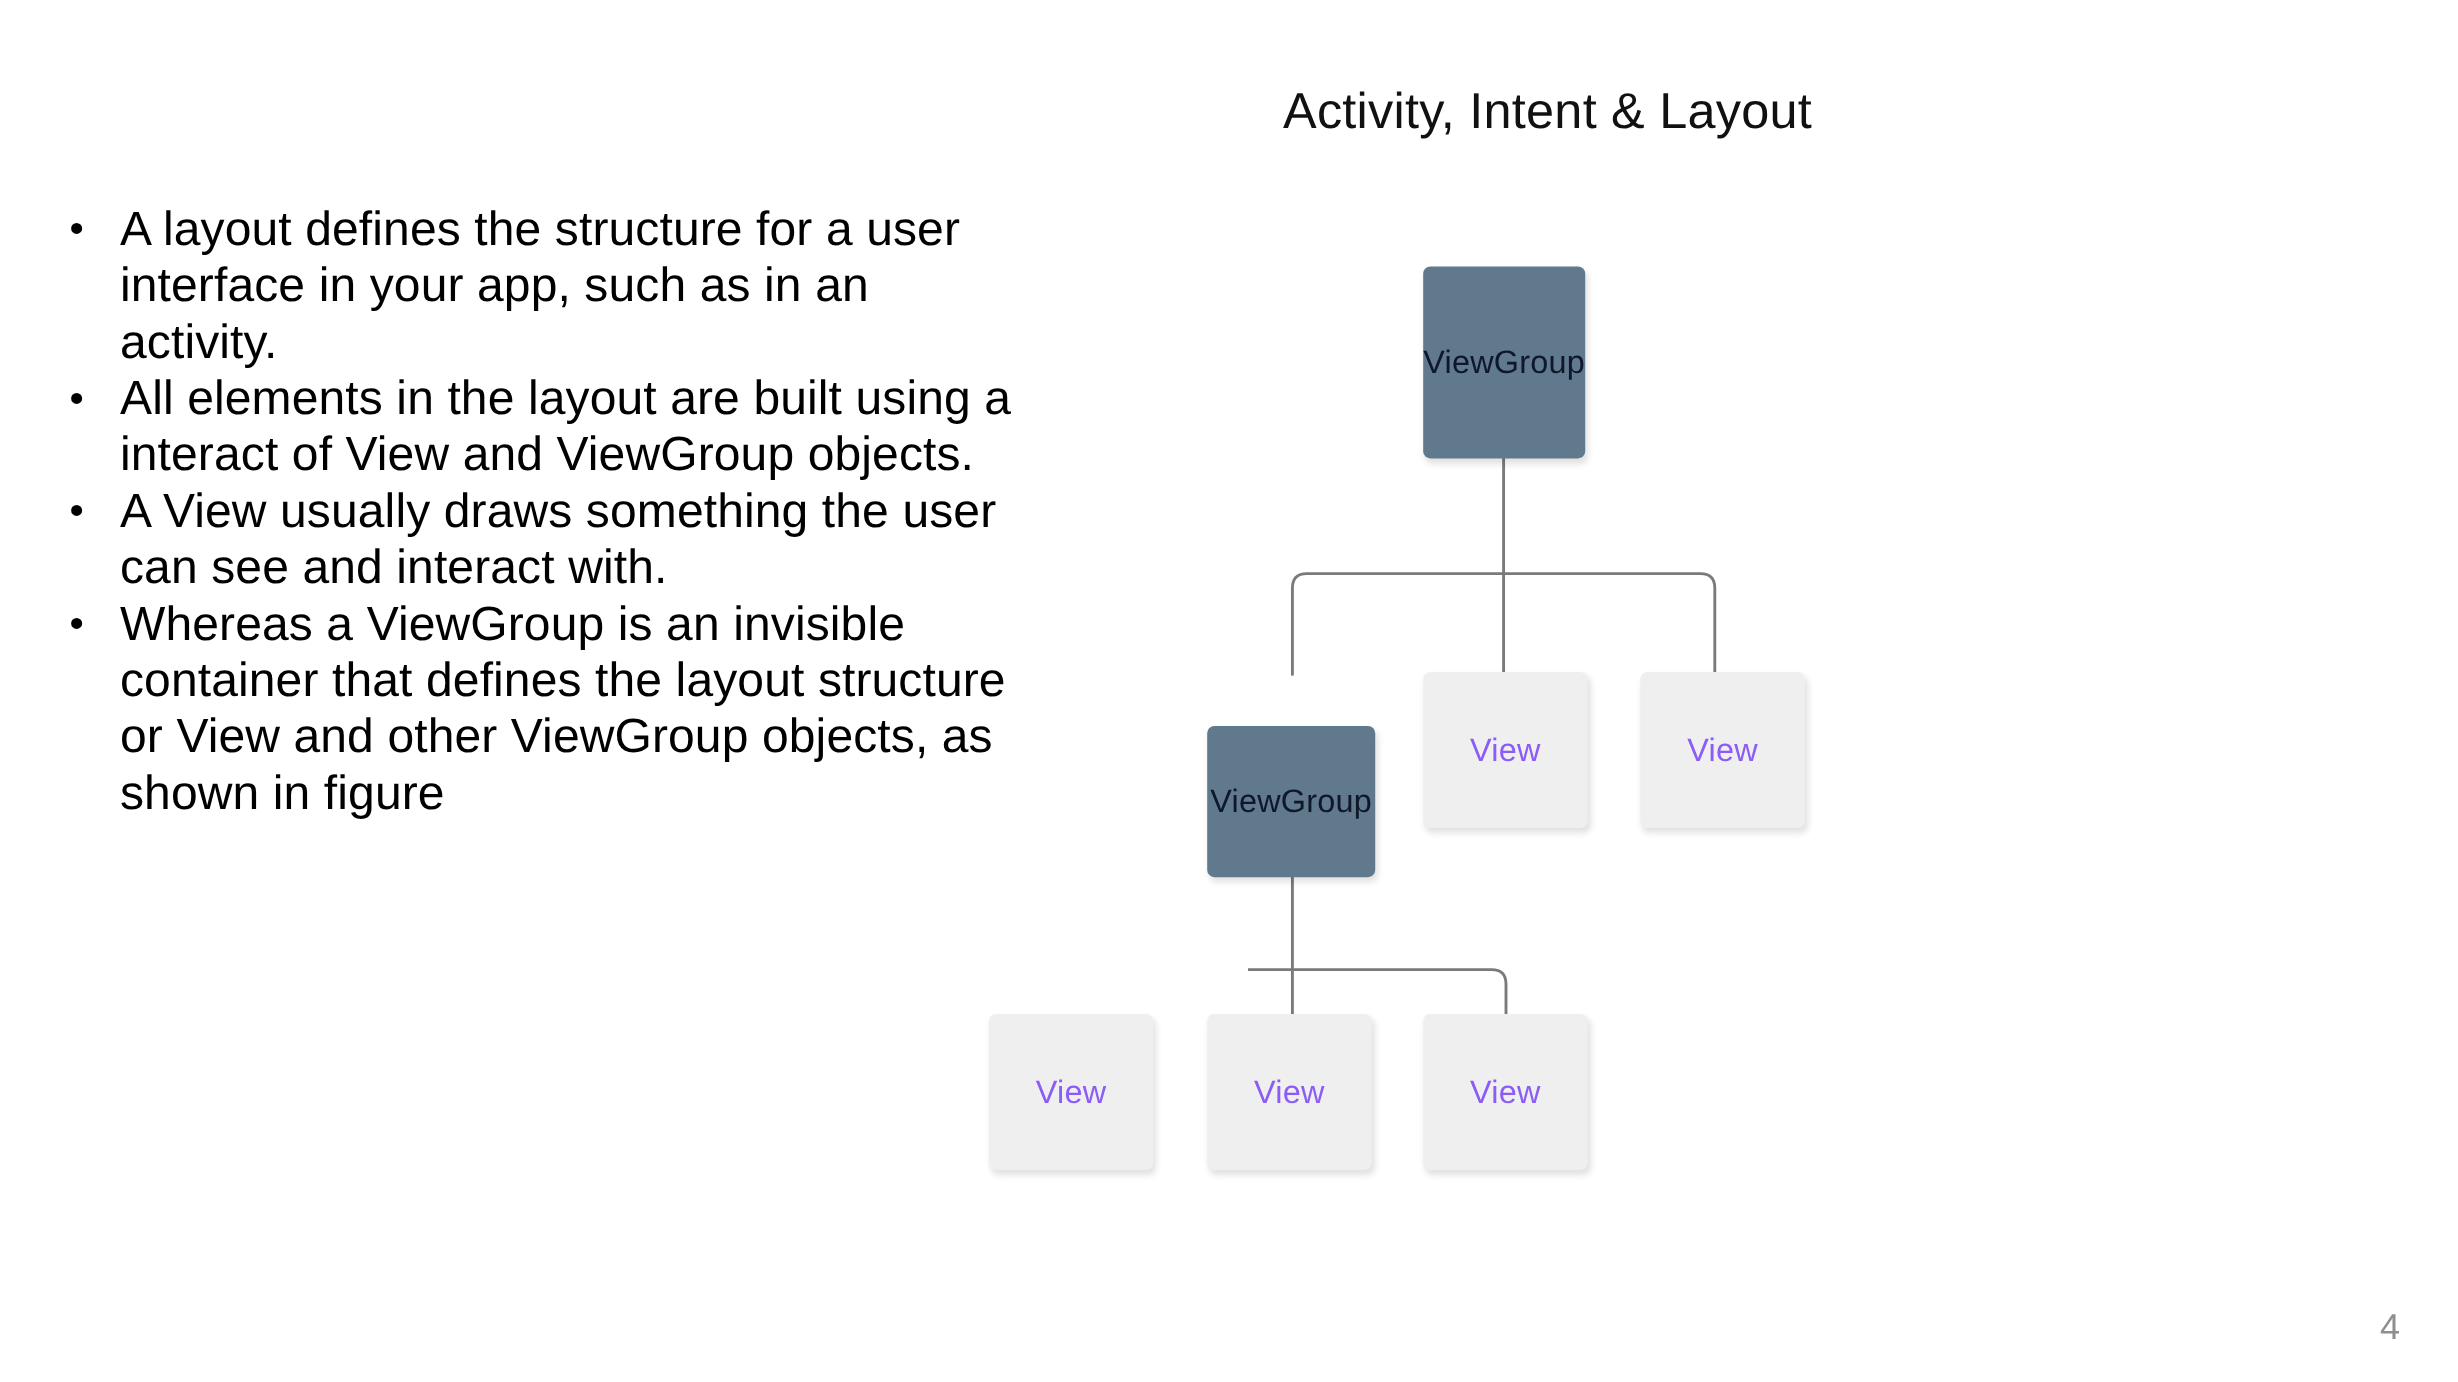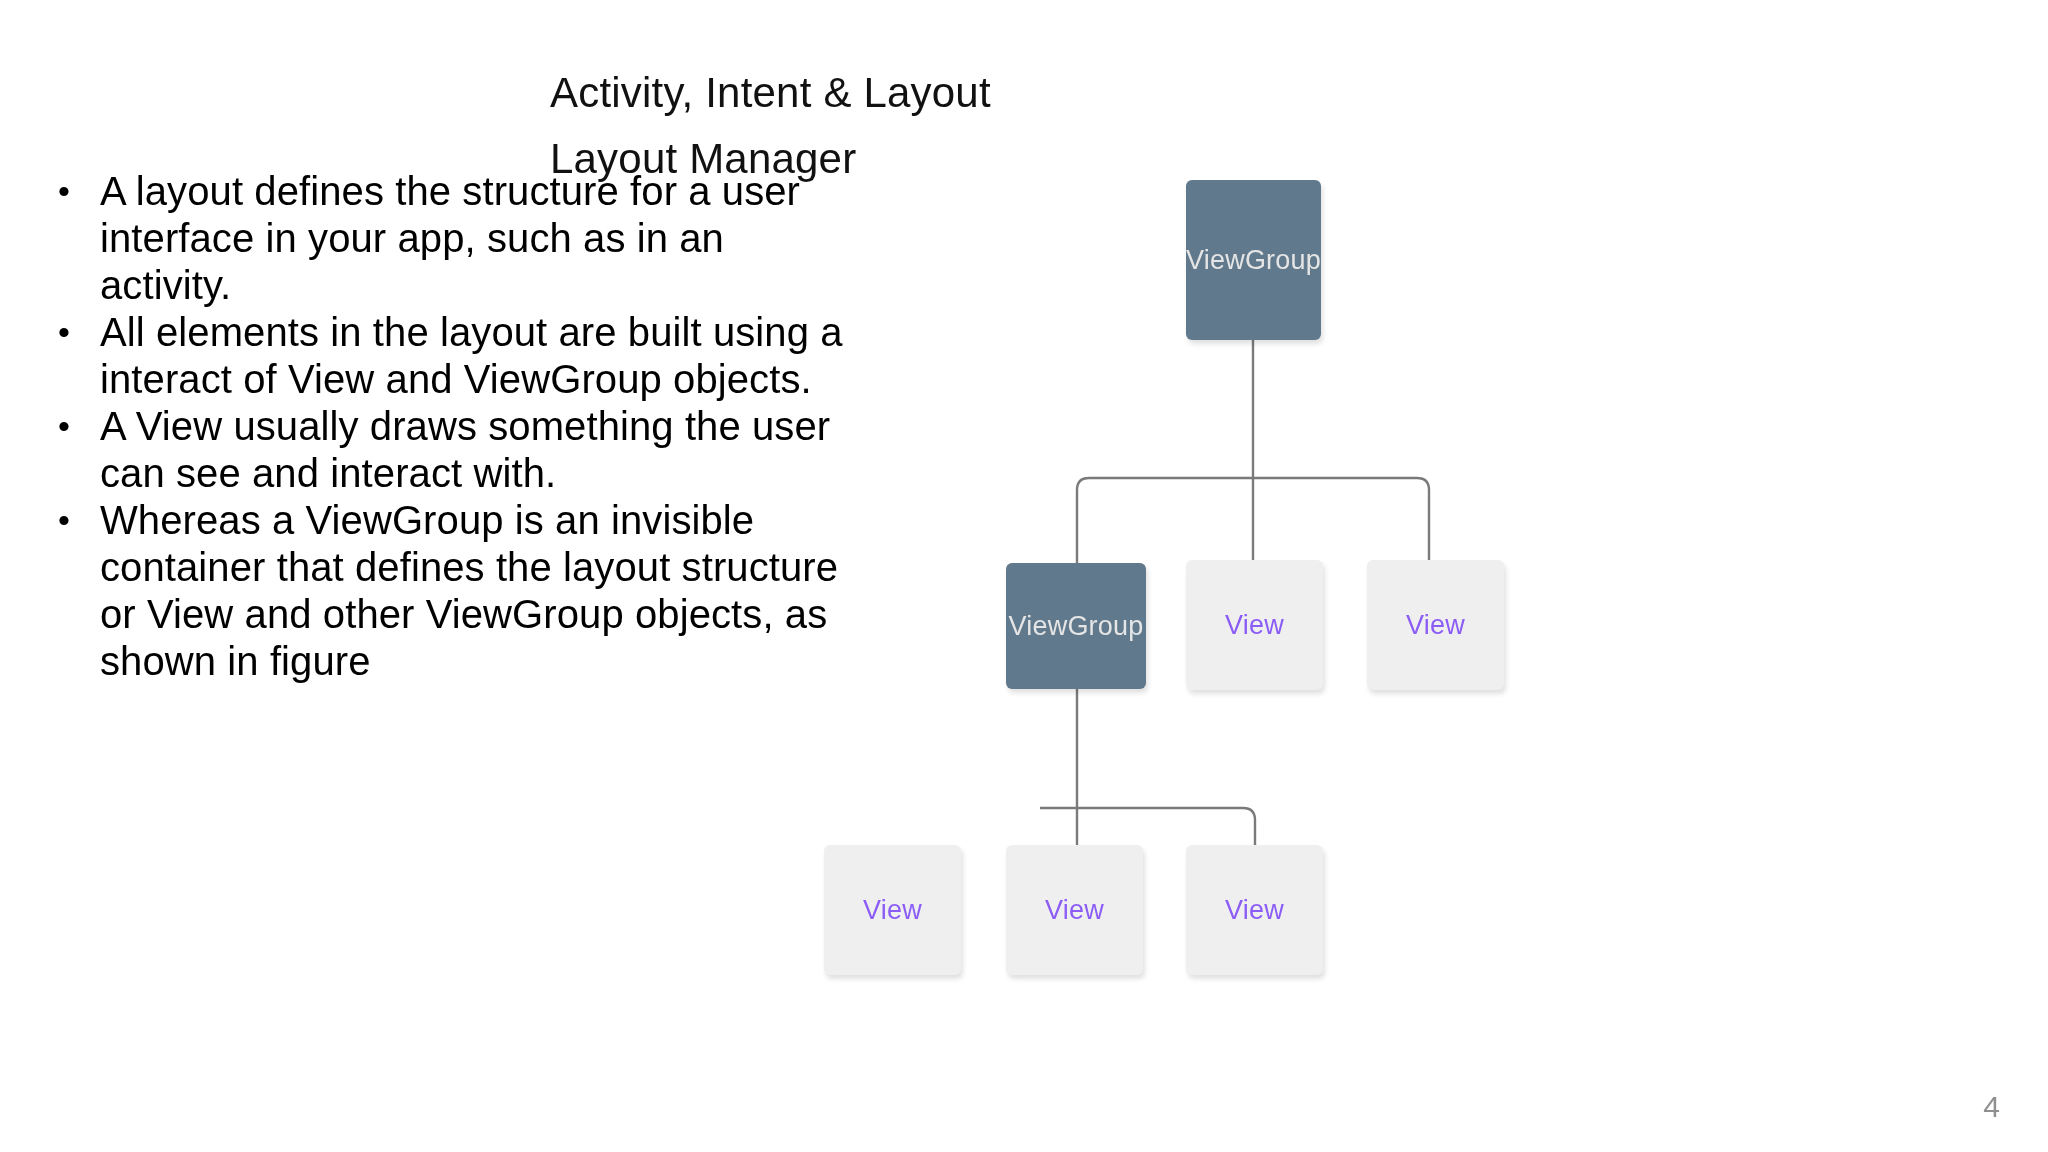--- a/index.html
+++ b/index.html
@@ -18,21 +18,21 @@
     background: #ffffff;
     overflow: hidden;
   }
 
   
   #title-block {
     position: absolute;
     left: 550px;
     top: 60px;
     width: 960px;
-    text-align: left;
+    text-align: right;
     color: #111111;
   }
   .title-line {
     font-size: 42px;
     line-height: 66px;
     font-weight: 400;
     letter-spacing: 0.2px;
     white-space: nowrap;
   }
 
@@ -97,21 +97,22 @@
     align-items: center;
     justify-content: center;
     border-radius: 6px;
     box-sizing: border-box;
     font-size: 27px;
     letter-spacing: 0.2px;
     box-shadow: 2px 4px 5px rgba(0,0,0,0.12);
   }
   .node.group {
     background: #60798c;
-    color: #e5e5e5;
+    color: #0f172a;
+    margin-top: 42px;
   }
   .node.view {
     background: #efefef;
     color: #8b5cf6;
   }
 
   
   #page-number {
     position: absolute;
     right: 48px;
@@ -120,21 +121,20 @@
     color: #8f8f8f;
   }
 </style>
 </head>
 <body>
 
 <div id="slide">
 
   <div id="title-block">
     <div class="title-line">Activity, Intent &amp; Layout</div>
-    <div class="title-line">Layout Manager</div>
   </div>
 
 
   <div id="bullets">
     <div class="bullet-item">
       <span class="bullet-dot">•</span>
       <span class="bullet-text">A layout defines the structure for a user interface in your app, such as in an activity.</span>
     </div>
     <div class="bullet-item">
       <span class="bullet-dot">•</span>

